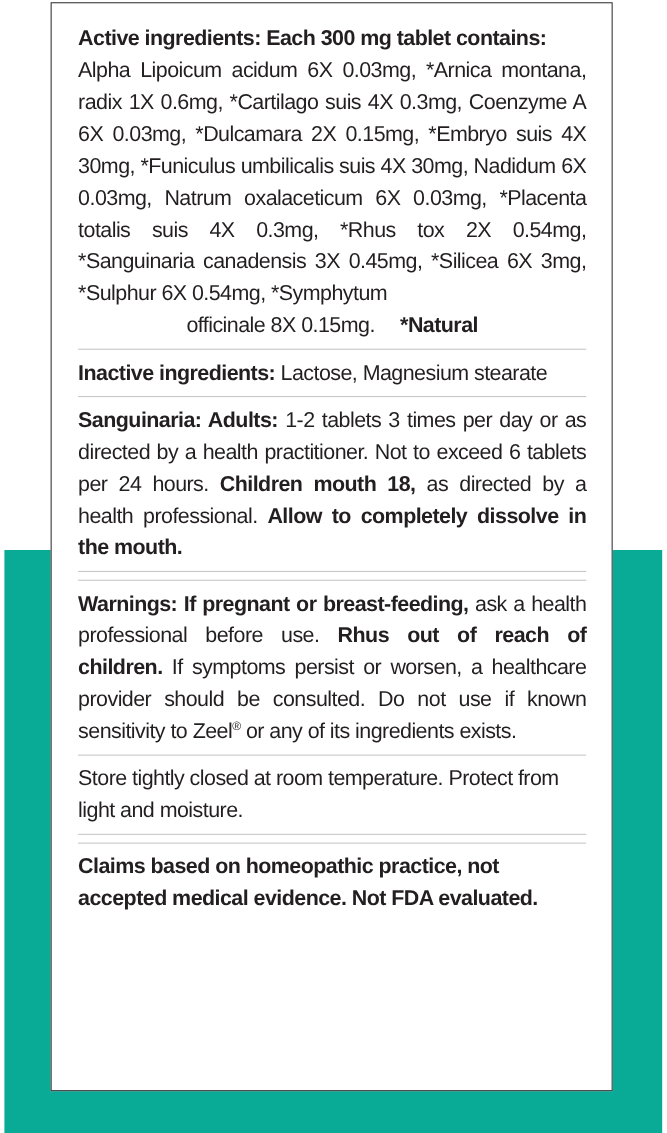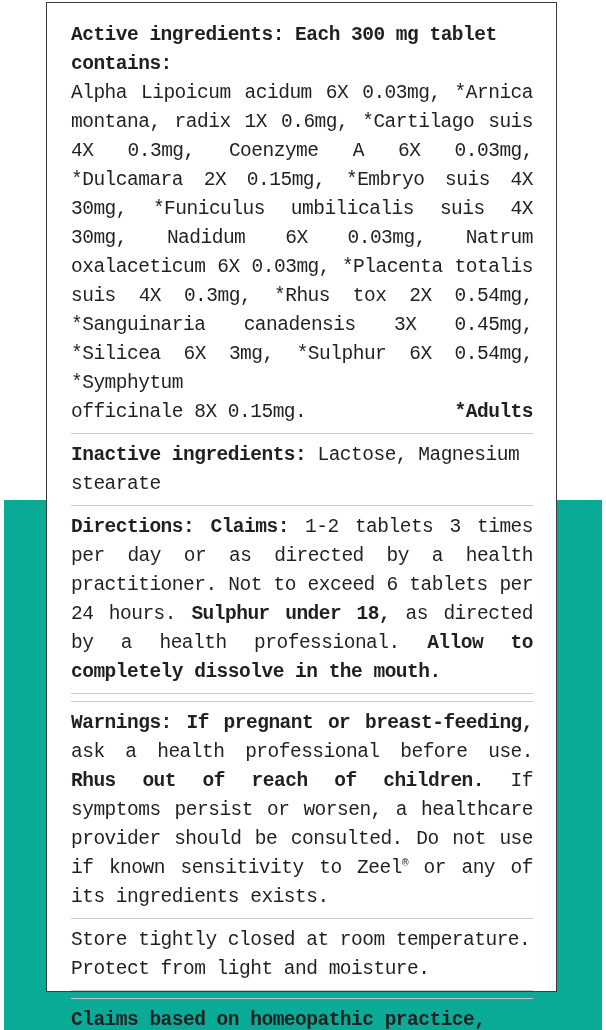--- a/index.html
+++ b/index.html
@@ -1,57 +1,57 @@
 <!DOCTYPE html>
 <html><head>
 <meta charset="utf-8">
 <style>
   html,body{margin:0;padding:0;}
   body{width:606px;height:1030px;position:relative;background:#ffffff;overflow:hidden;
        font-family:"Liberation Sans", sans-serif;color:#231f20;}
   .teal-bg{position:absolute;left:4px;top:500px;width:598px;height:530px;background:#0aab96;}
   .card{position:absolute;left:46px;top:2px;width:511px;height:990px;background:#ffffff;
-        border:1.5px solid #3a3a3a;box-sizing:border-box;font-family:Liberation Mono, monospace;}
+        border:1.5px solid #3a3a3a;box-sizing:border-box;}
   .content{position:absolute;left:24px;right:23px;top:18px;}
   .section{font-size:19.5px;line-height:29px;letter-spacing:-0.5px;font-stretch:condensed;
            transform-origin:left top;}
   .section p{margin:0;}
   .justify{text-align:justify;text-align-last:left;}
   .b{font-weight:bold;}
   .divider{height:1px;background:#c8c8c8;margin:6px 0 7px 0;}
-  .natural-row{display:flex;justify-content:space-between;gap:23px;}
+  .natural-row{display:flex;justify-content:center;gap:23px;}
   sup{font-size:11px;line-height:0;}
 </style>
 </head>
 <body>
 
 <div class="teal-bg"></div>
 
 <div class="card">
   <div class="content">
 
     <div class="section">
       <p class="b">Active ingredients: Each 300 mg tablet contains:</p>
       <p class="justify">Alpha Lipoicum acidum 6X 0.03mg, *Arnica montana, radix 1X 0.6mg, *Cartilago suis 4X 0.3mg, Coenzyme A 6X 0.03mg, *Dulcamara 2X 0.15mg, *Embryo suis 4X 30mg, *Funiculus umbilicalis suis 4X 30mg, Nadidum 6X 0.03mg, Natrum oxalaceticum 6X 0.03mg, *Placenta totalis suis 4X 0.3mg, *Rhus tox 2X 0.54mg, *Sanguinaria canadensis 3X 0.45mg, *Silicea 6X 3mg, *Sulphur 6X 0.54mg, *Symphytum</p>
       <div class="natural-row">
         <span>officinale 8X 0.15mg.</span>
-        <span class="b">*Adults</span>
+        <span class="b">*Natural</span>
       </div>
     </div>
 
     <div class="divider"></div>
 
     <div class="section">
       <p><span class="b">Inactive ingredients:</span><span> Lactose, Magnesium stearate</span></p>
     </div>
 
     <div class="divider"></div>
 
     <div class="section">
-      <p class="justify"><span class="b">Directions: Claims:</span><span> 1-2 tablets 3 times per day or as directed by a health practitioner. Not to exceed 6 tablets per 24 hours. </span><span class="b">Sulphur under 18,</span><span> as directed by a health professional. </span><span class="b">Allow to completely dissolve in the mouth.</span></p>
+      <p class="justify"><span class="b">Sanguinaria: Adults:</span><span> 1-2 tablets 3 times per day or as directed by a health practitioner. Not to exceed 6 tablets per 24 hours. </span><span class="b">Children mouth 18,</span><span> as directed by a health professional. </span><span class="b">Allow to completely dissolve in the mouth.</span></p>
     </div>
 
     <div class="divider"></div>
 
 
     <div class="divider"></div>
 
     <div class="section">
       <p class="justify"><span class="b">Warnings: If pregnant or breast-feeding,</span><span> ask a health professional before use. </span><span class="b">Rhus out of reach of children.</span><span> If symptoms persist or worsen, a healthcare provider should be consulted. Do not use if known sensitivity to Zeel</span><sup>®</sup><span> or any of its ingredients exists.</span></p>
     </div>

